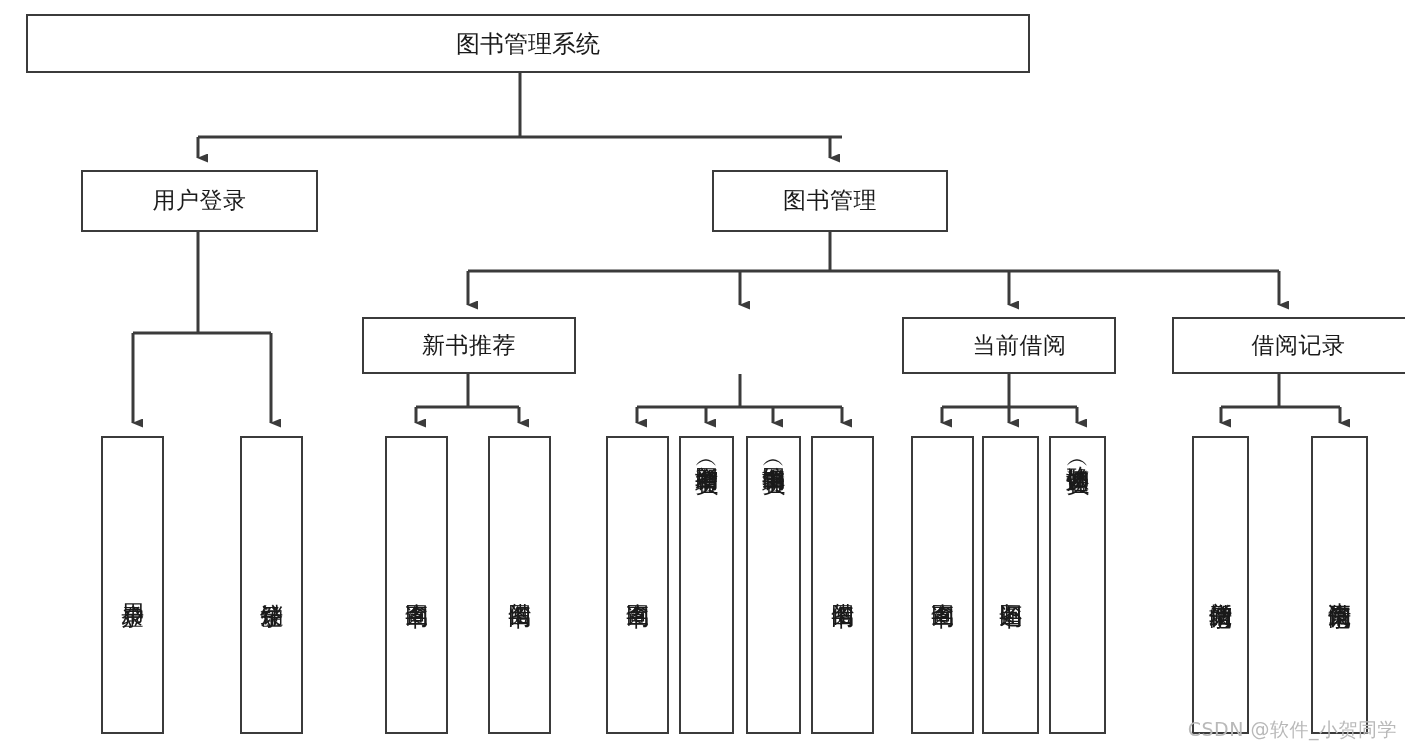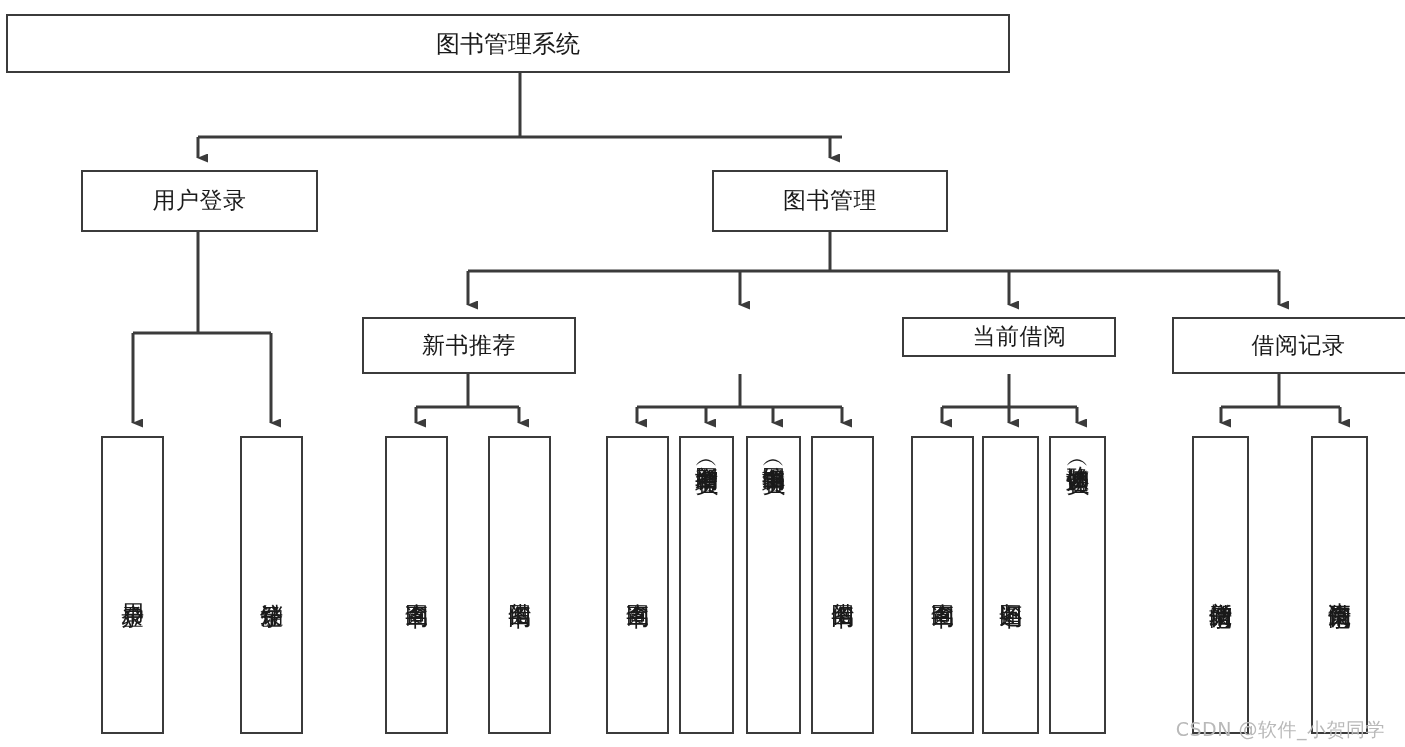--- a/index.html
+++ b/index.html
@@ -62,21 +62,21 @@
     align-items: center;
     justify-content: center;
   }
   .leaf-inner.topalign {
     align-items: flex-start;
     padding-top: 6px;
     box-sizing: border-box;
   }
   .watermark {
     position: absolute;
-    right: 20px;
+    right: 8px;
     bottom: 4px;
     font-size: 19px;
     color: #b9b9b9;
     letter-spacing: 0.5px;
     white-space: nowrap;
     font-family: "DejaVu Sans", "Liberation Sans", sans-serif;
   }
 </style>
 </head>
 <body>
@@ -126,35 +126,35 @@
       <path d="M1009,407 L1009,423" marker-end="url(#arrow)"></path>
       <path d="M1077,407 L1077,423" marker-end="url(#arrow)"></path>
 
       <path d="M1279,374 L1279,407"></path>
       <path d="M1221,407 L1340,407"></path>
       <path d="M1221,407 L1221,423" marker-end="url(#arrow)"></path>
       <path d="M1340,407 L1340,423" marker-end="url(#arrow)"></path>
     </g>
   </svg>
 
-  <div class="node root" style="left:6px; top:14px; width:1004px; height:59px;">
+  <div class="node root" style="left:26px; top:14px; width:1004px; height:59px;">
     <span>图书管理系统</span>
   </div>
 
   <div class="node h" style="left:81px; top:170px; width:237px; height:62px;">
     <span>用户登录</span>
   </div>
   <div class="node h" style="left:362px; top:317px; width:214px; height:57px;">
     <span>新书推荐</span>
   </div>
 
   <div class="node h" style="left:712px; top:170px; width:236px; height:62px;">
     <span>图书管理</span>
   </div>
-  <div class="node h" style="left:902px; top:317px; width:214px; height:40px;padding-left:21px;">
+  <div class="node h" style="left:902px; top:317px; width:214px; height:57px;padding-left:21px;">
     <span>当前借阅</span>
   </div>
   <div class="node h" style="left:1172px; top:317px; width:253px; height:57px;">
     <span>借阅记录</span>
   </div>
 
   <div class="node leaf" style="left:101px; top:436px; width:63px; height:298px;">
     <div class="leaf-inner">
       <span class="vlabel">用户登录</span>
     </div>

